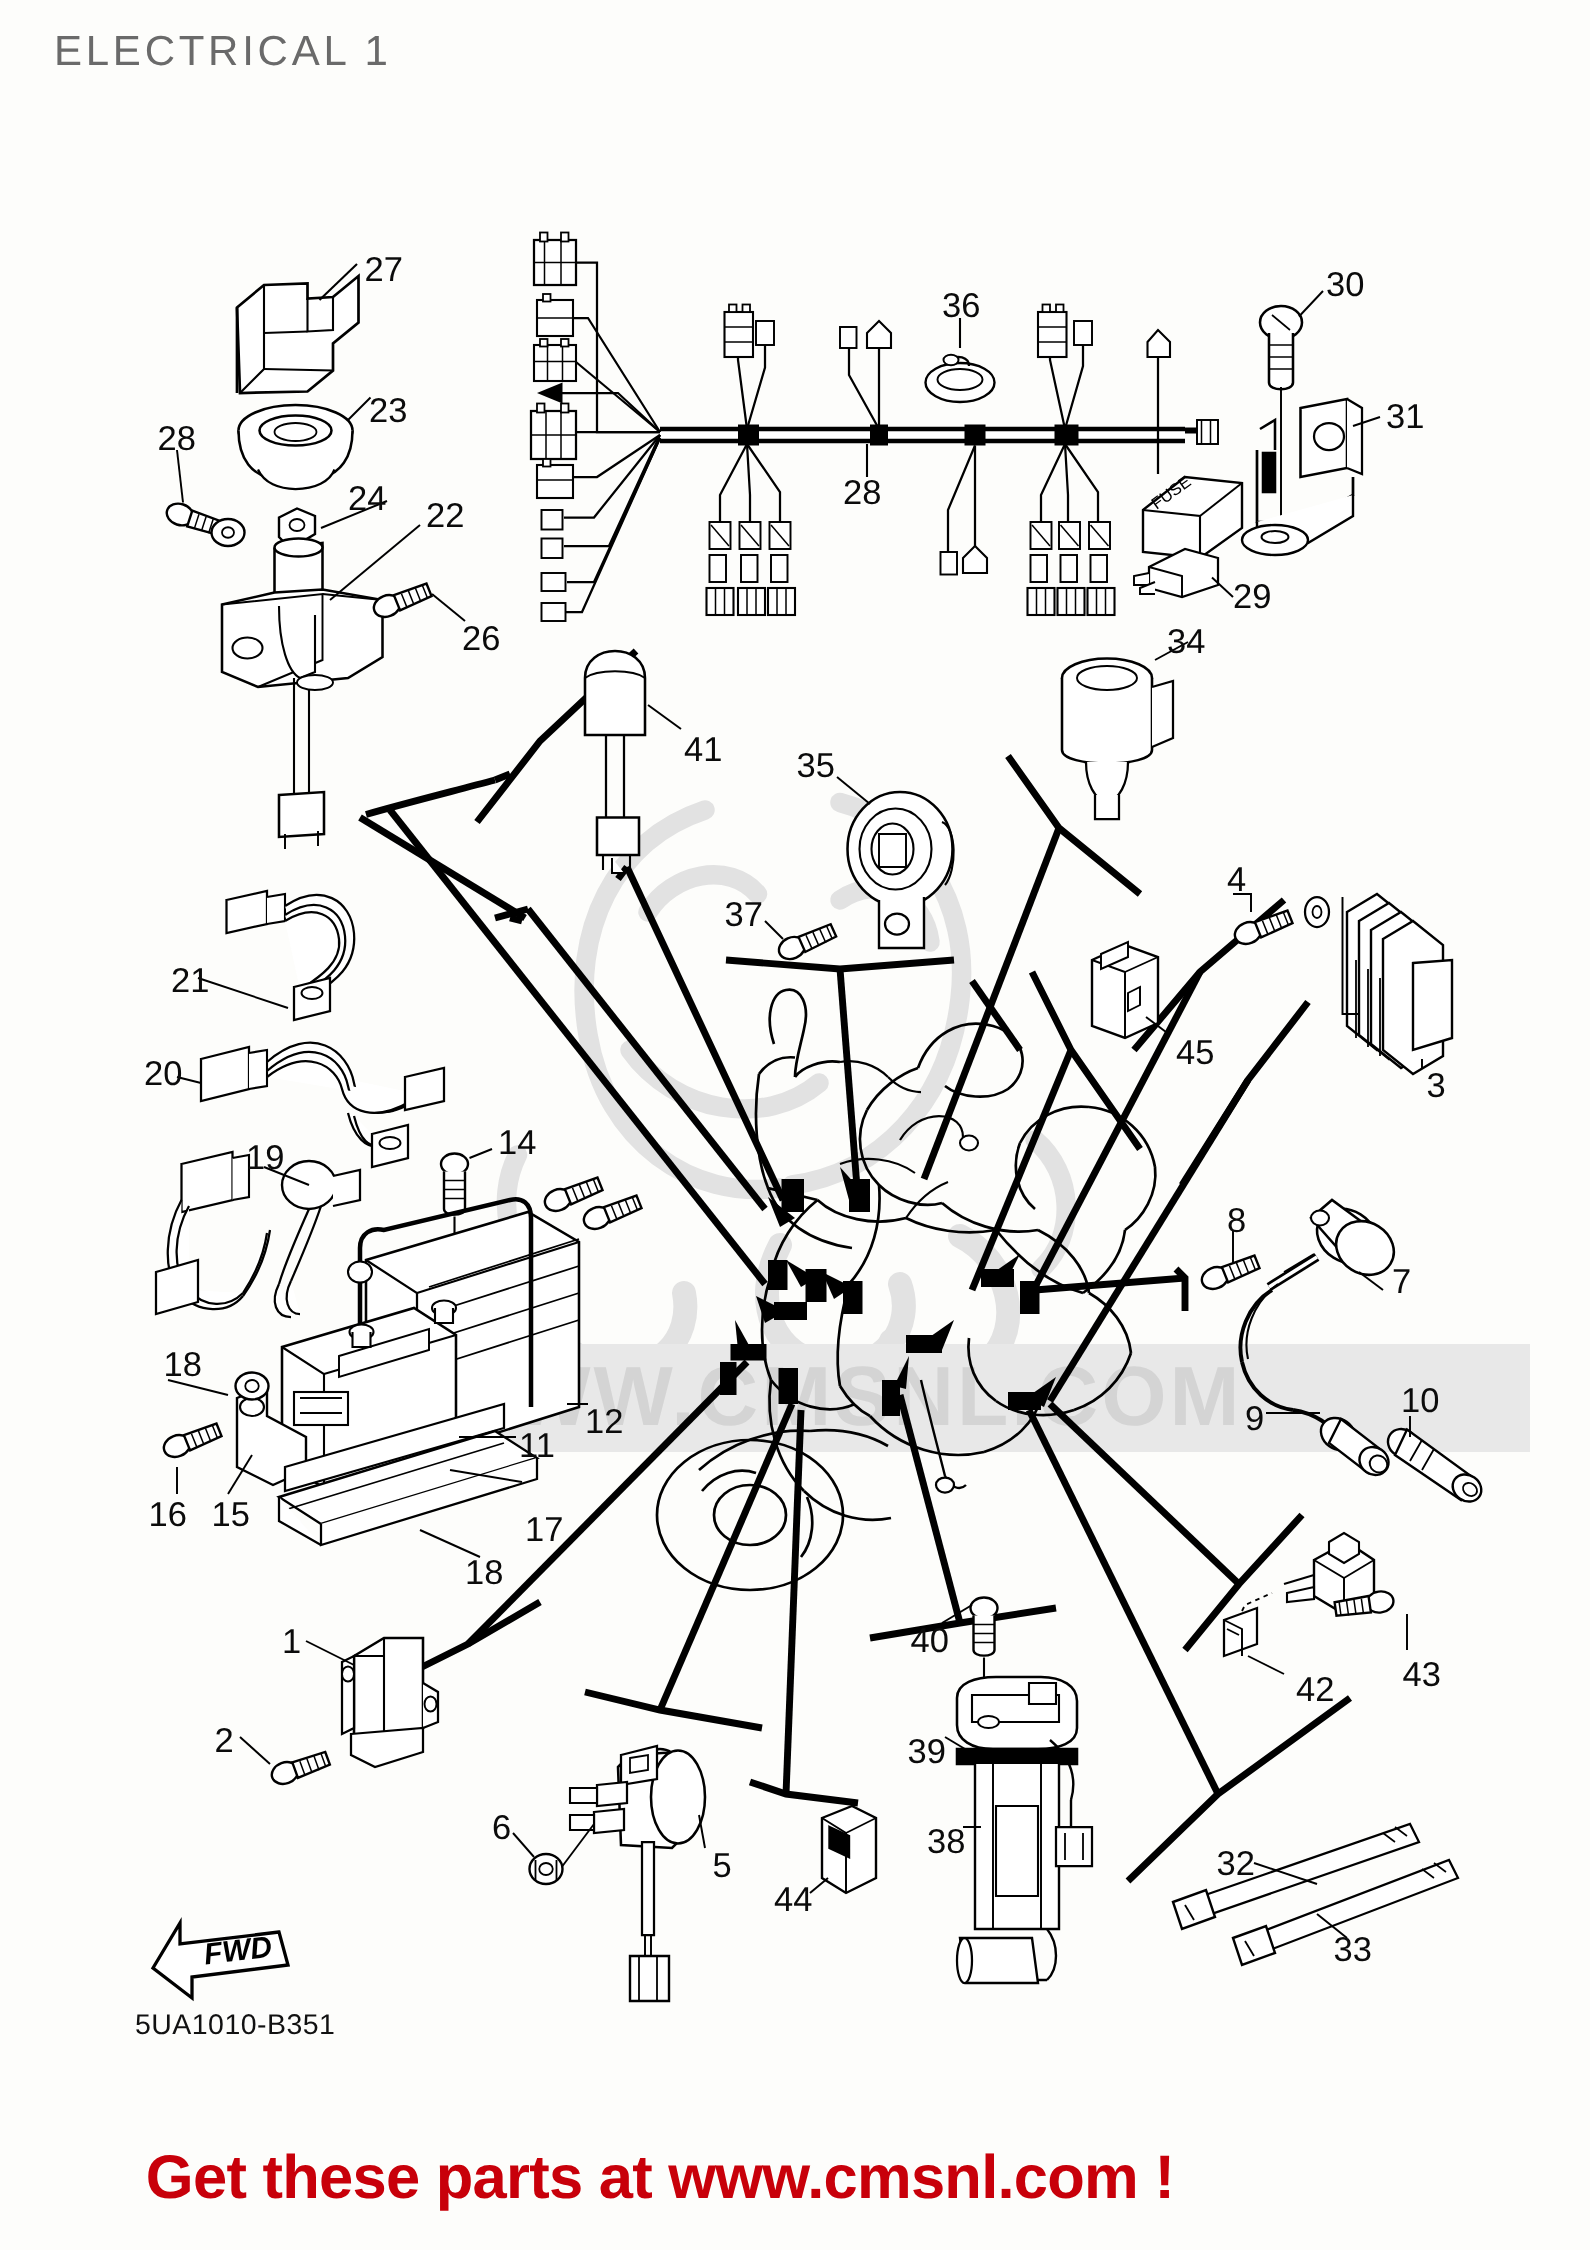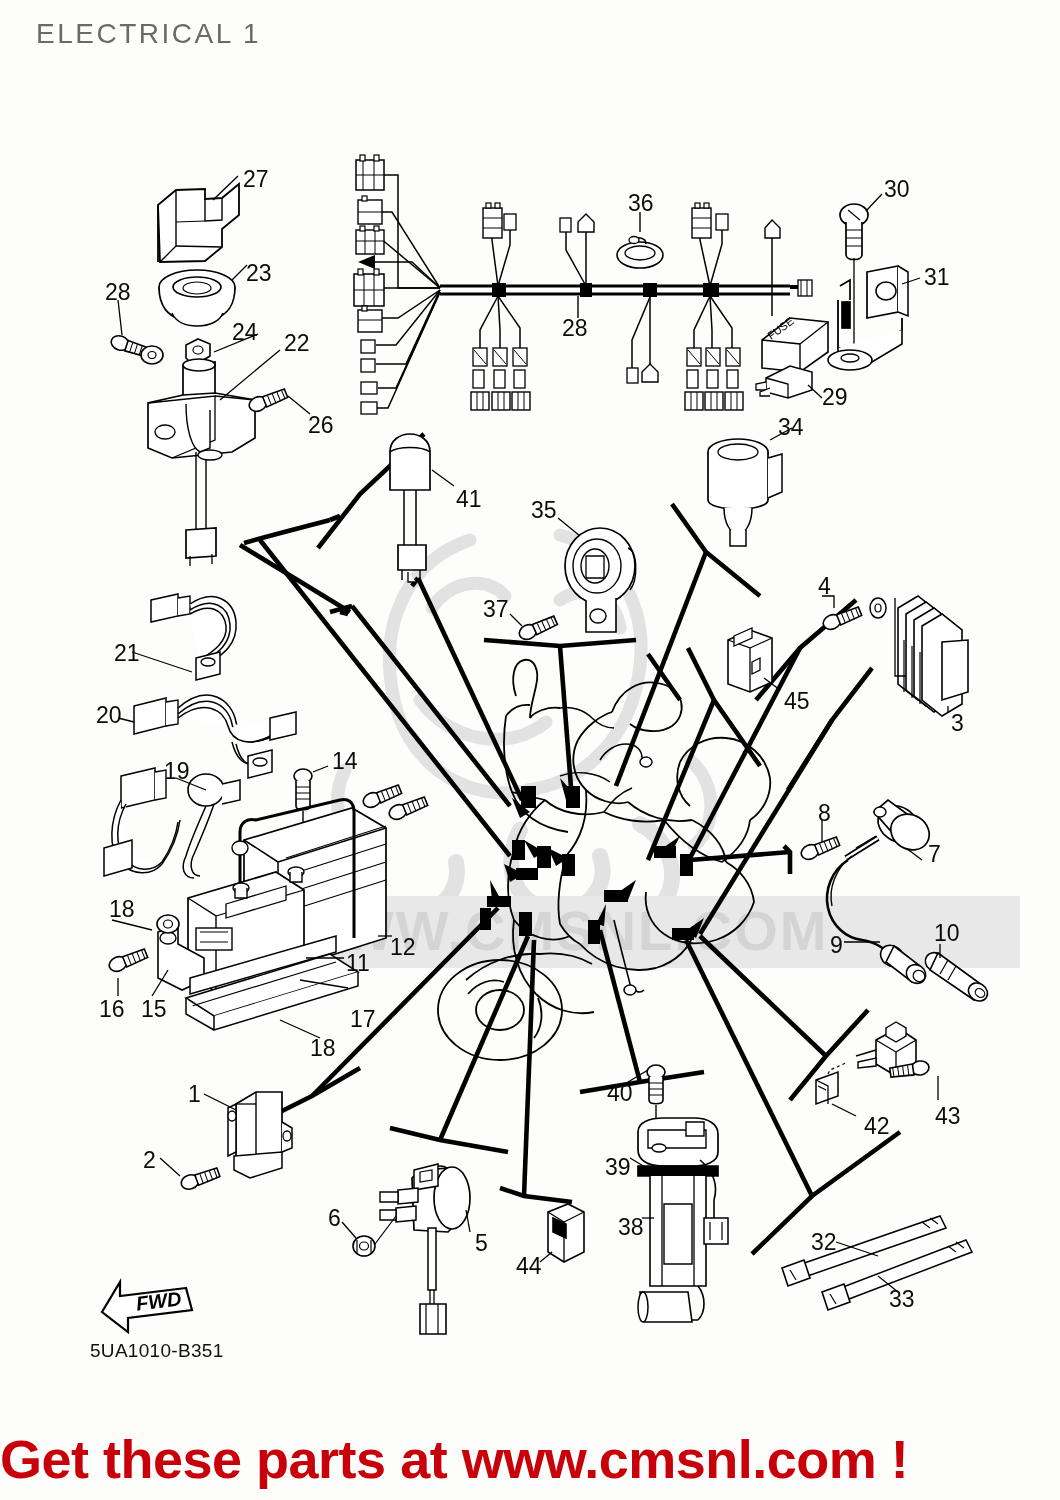--- a/index.html
+++ b/index.html
@@ -34,21 +34,21 @@
     color: #111;
     font-family: "Liberation Sans", sans-serif;
     letter-spacing: 0.3px;
     white-space: nowrap;
   }
   #promo-banner {
     position: absolute;
     left: 0; top: 1428px;
     width: 880px;
     text-align: center;
-    font-size: 54px;
+    font-size: 41px;
     font-weight: bold;
     color: #c8000a;
     font-family: "Liberation Sans", sans-serif;
     letter-spacing: -0.5px;
     white-space: nowrap;
   }
   .callout {
     position: absolute;
     font-size: 23px;
     color: #0b0b0b;

